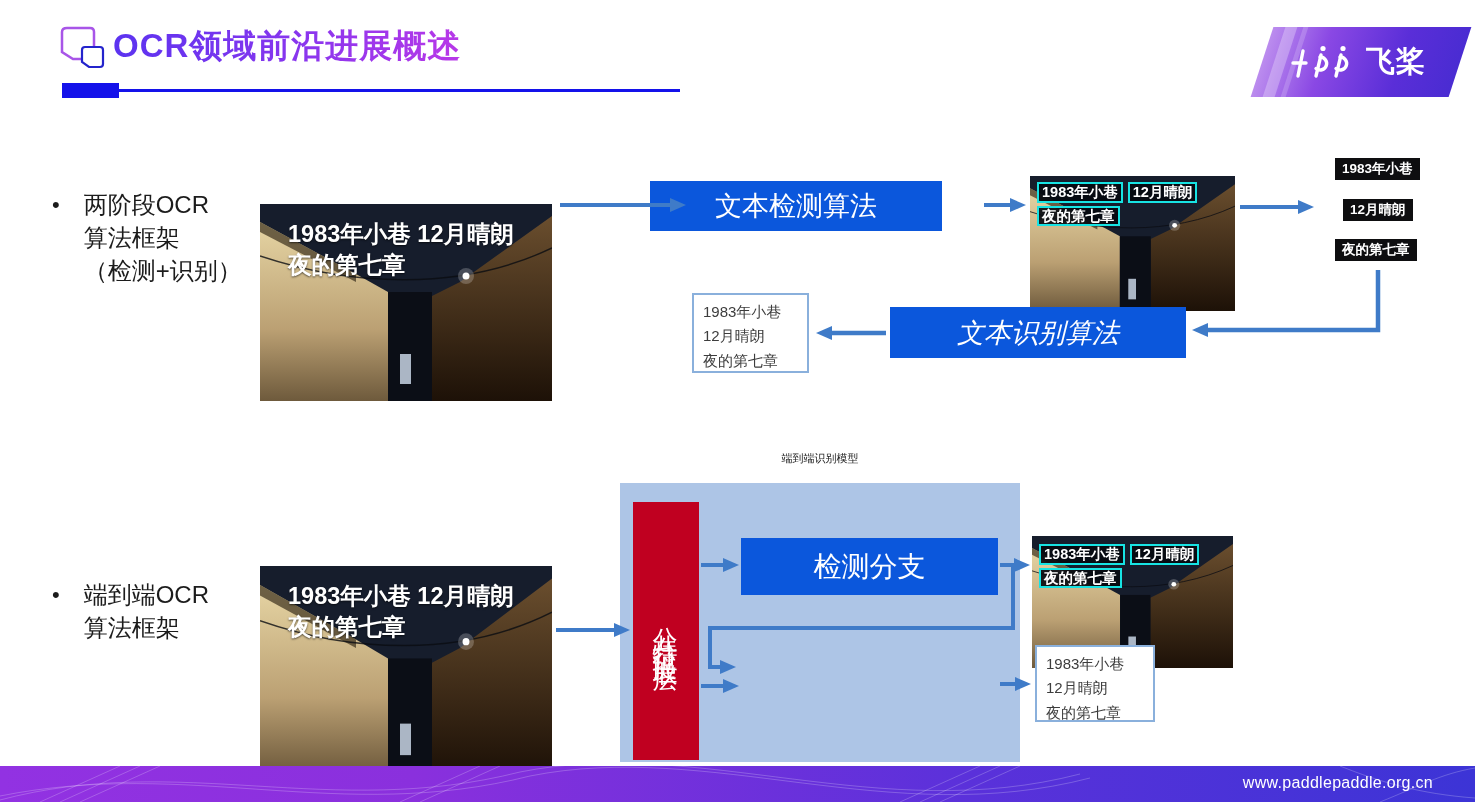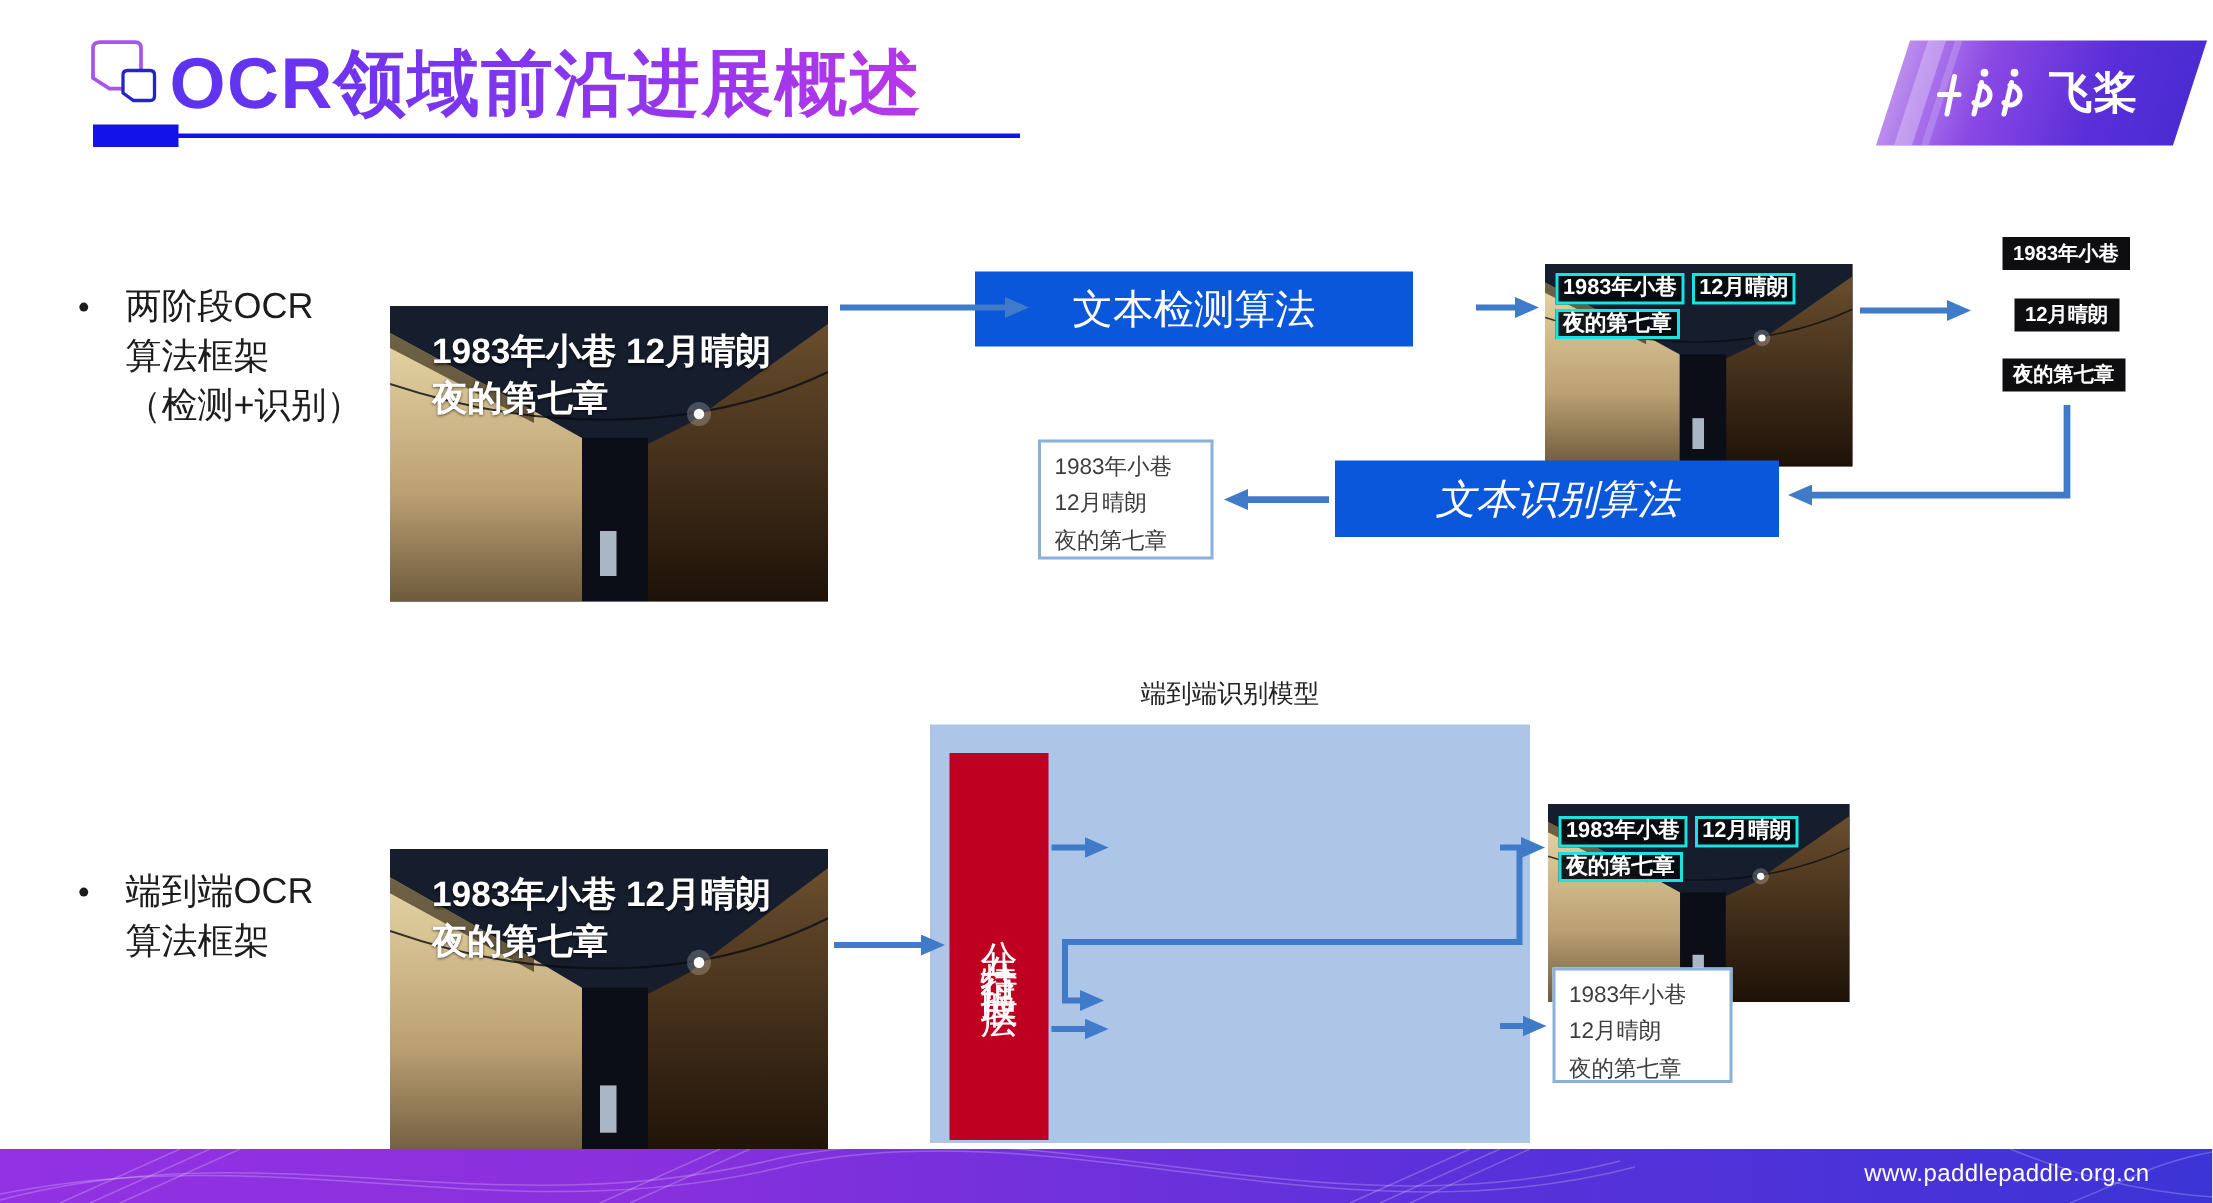--- a/index.html
+++ b/index.html
@@ -5,21 +5,21 @@
   * { margin:0; padding:0; box-sizing:border-box; }
   html,body { background:#ffffff; }
   .slide {
     position:relative; width:1475px; height:802px; background:#ffffff;
     font-family:"Liberation Sans", sans-serif; overflow:hidden;
   }
   .abs { position:absolute; }
 
   
   .page-title {
-    position:absolute; left:113px; top:24px; font-size:48px; font-weight:600;
+    position:absolute; left:113px; top:24px; font-size:33px; font-weight:600;
     letter-spacing:1px; color:#8a2fe8;
     background:linear-gradient(90deg,#5b33f0 0%, #8a36ee 55%, #b838e8 100%);
   }
   @supports (-webkit-background-clip: text) {
     .page-title { -webkit-background-clip:text; background-clip:text; color:transparent; }
   }
   .underline-thick { position:absolute; left:62px; top:83px; width:57px; height:15px; background:#1412ea; }
   .underline-thin  { position:absolute; left:62px; top:89px; width:618px; height:3px;  background:#1412ea; }
 
   
@@ -64,21 +64,21 @@
     position:absolute; background:#0e0e10; color:#fff; font-weight:700;
     font-size:13.5px; padding:2px 7px; white-space:nowrap;
   }
   .result-box {
     position:absolute; background:#fff; border:2px solid #8ab0dc; color:#3d3d3d;
     font-size:15px; line-height:1.62; padding:5px 9px;
   }
 
   
   .e2e-container { position:absolute; left:620px; top:483px; width:400px; height:279px; background:#adc5e6; }
-  .model-label { position:absolute; left:620px; top:451px; width:400px; text-align:center; font-size:17px; color:#222; }
+  .model-label { position:absolute; left:620px; top:451px; width:400px; text-align:center; font-size:11px; color:#222; }
   .feature-layer {
     position:absolute; left:633px; top:502px; width:66px; height:258px; background:#c00020;
     color:#fff; font-size:25px; font-weight:500;
     writing-mode:vertical-rl; text-orientation:upright; letter-spacing:7px;
     display:flex; align-items:center; justify-content:center;
   }
 
   
   .arrows { position:absolute; inset:0; width:1475px; height:802px; pointer-events:none; }
 
@@ -224,20 +224,21 @@
     <div class="alley-caption">
       <span>1983年小巷 12月晴朗</span><br>
       <span>夜的第七章</span>
     </div>
   </div>
 
   <div class="model-label">端到端识别模型</div>
   <div class="e2e-container"></div>
   <div class="feature-layer">公共特征提取层</div>
 
+  <div class="box-blue" style="left:741px; top:538px; width:257px; height:57px; font-size:28px;">检测分支</div>
 
   <div class="alley det-small" style="left:1032px; top:500px; width:201px; height:132px;">
     <svg viewBox="0 0 292 197" preserveAspectRatio="none">
       <rect width="292" height="197" fill="#121724"></rect>
       <rect width="292" height="95" fill="#161d2c"></rect>
       <polygon points="0,18 96,70 128,88 128,197 0,197" fill="url(#lw1)"></polygon>
       <polygon points="0,18 96,70 96,78 0,28" fill="#3a2f1d" opacity="0.7"></polygon>
       <polygon points="292,12 200,78 172,92 172,197 292,197" fill="url(#rw1)"></polygon>
       <rect x="128" y="88" width="44" height="109" fill="#0b0e16"></rect>
       <rect x="140" y="150" width="11" height="30" fill="#c8d4e4" opacity="0.85"></rect>

